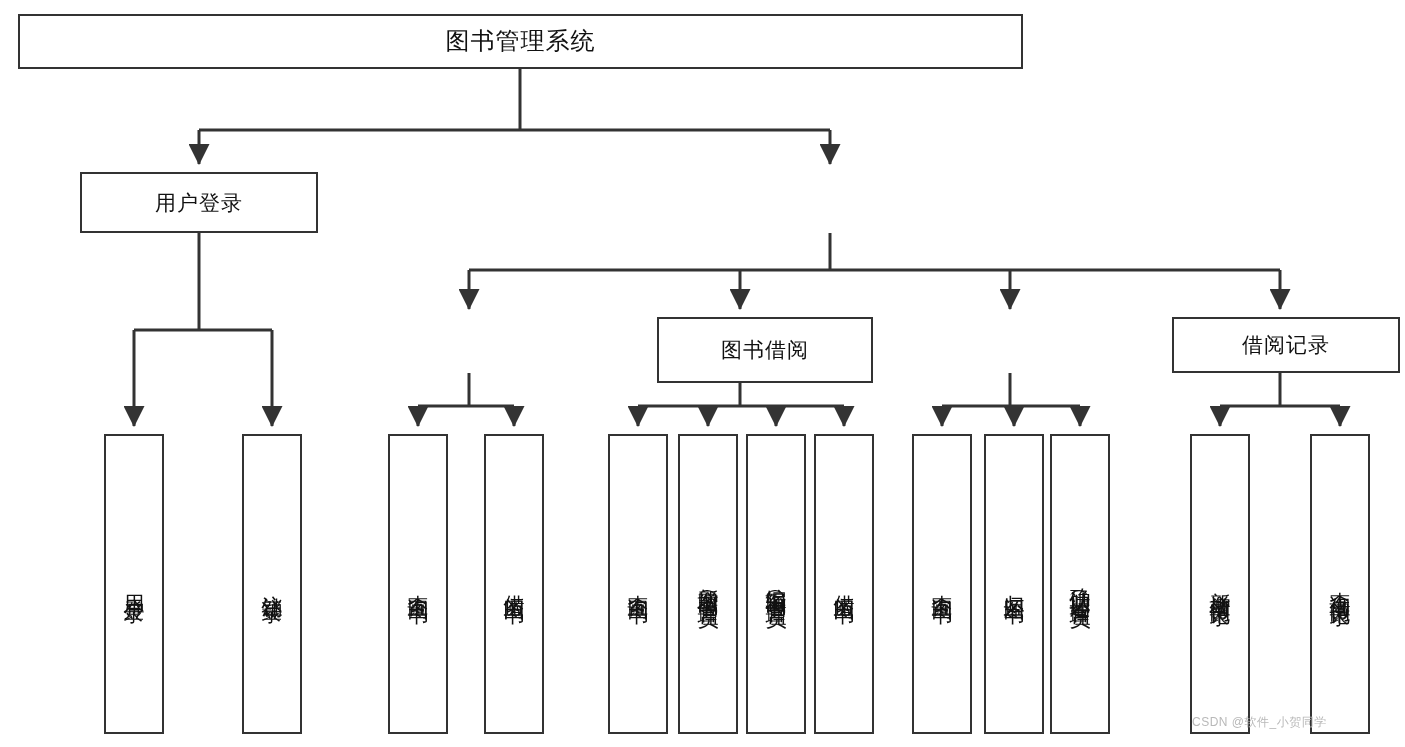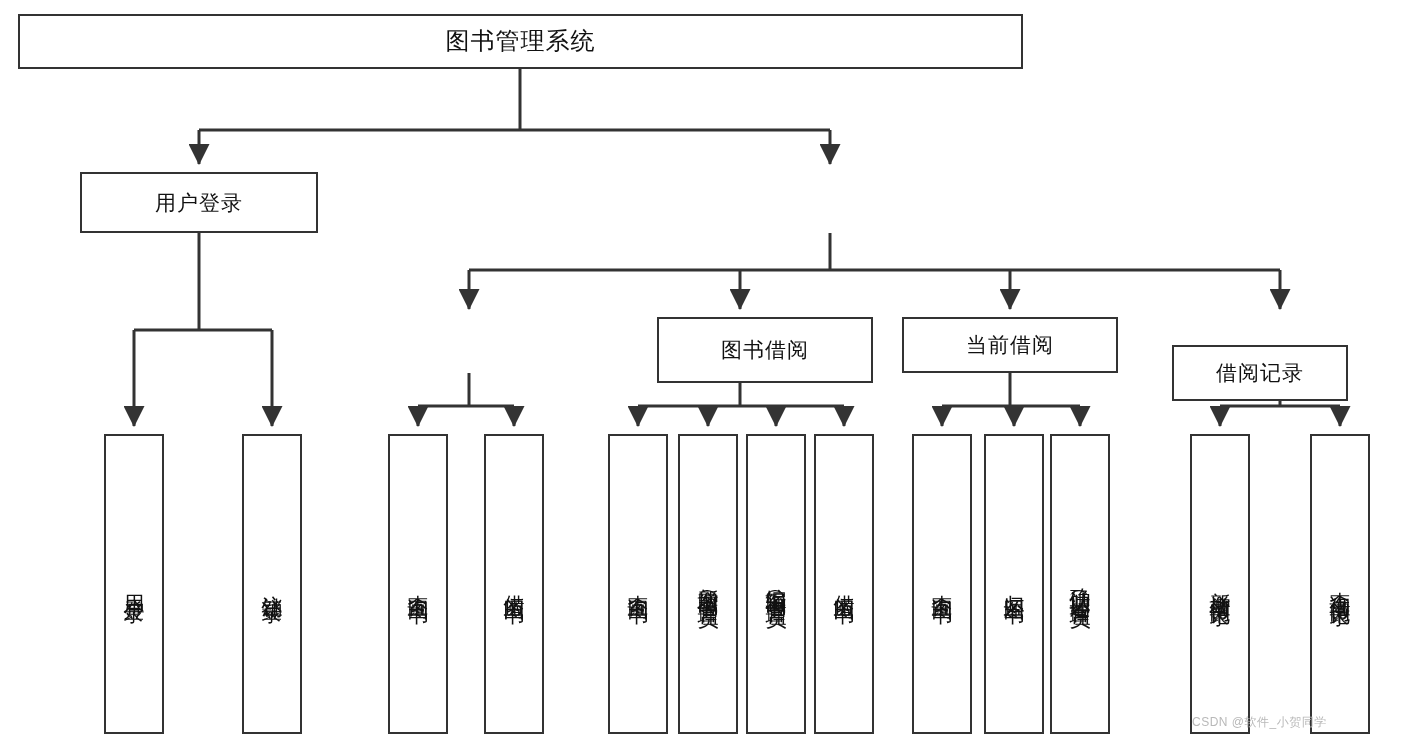--- a/index.html
+++ b/index.html
@@ -126,24 +126,21 @@
     <span>图书管理系统</span>
   </div>
 
   <div class="node node-h" style="left:80px; top:172px; width:238px; height:61px;">
     <span>用户登录</span>
   </div>
 
   <div class="node node-h" style="left:632px; top:317px; width:216px; height:66px;margin-left:25px;">
     <span>图书借阅</span>
   </div>
-  <div class="node node-h" style="left:902px; top:317px; width:216px; height:56px;">
-    <span>当前借阅</span>
-  </div>
-  <div class="node node-h" style="left:1172px; top:317px; width:176px; height:56px;margin-top:28px;">
+  <div class="node node-h" style="left:1172px; top:317px; width:228px; height:56px;">
     <span>借阅记录</span>
   </div>
 
   <div class="node node-v" style="left:104px; top:434px; width:60px; height:300px;">
     <span class="vlabel">用户登录</span>
   </div>
   <div class="node node-v" style="left:242px; top:434px; width:60px; height:300px;">
     <span class="vlabel">注销登录</span>
   </div>
 

